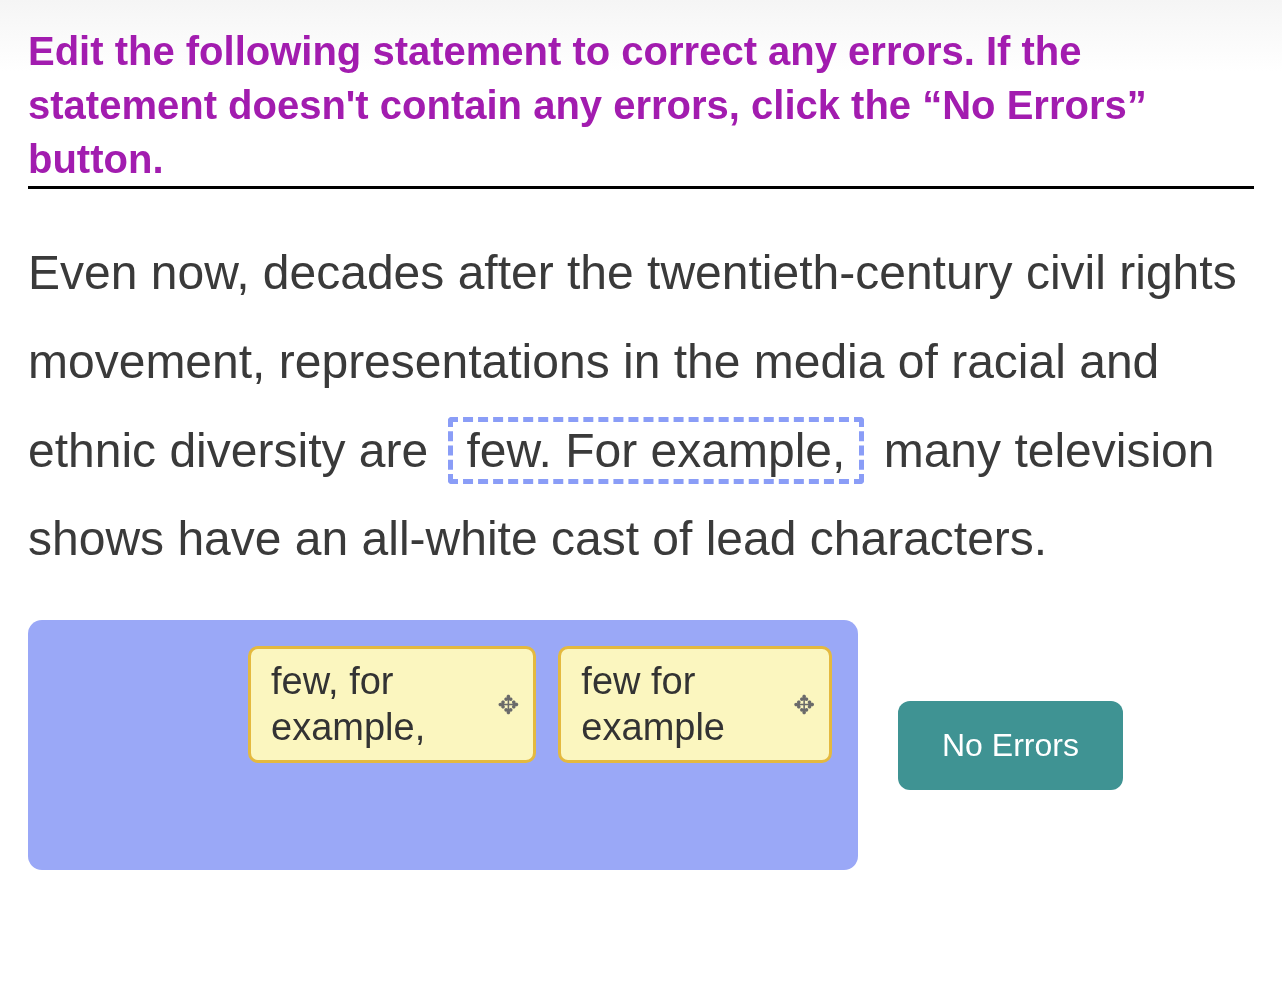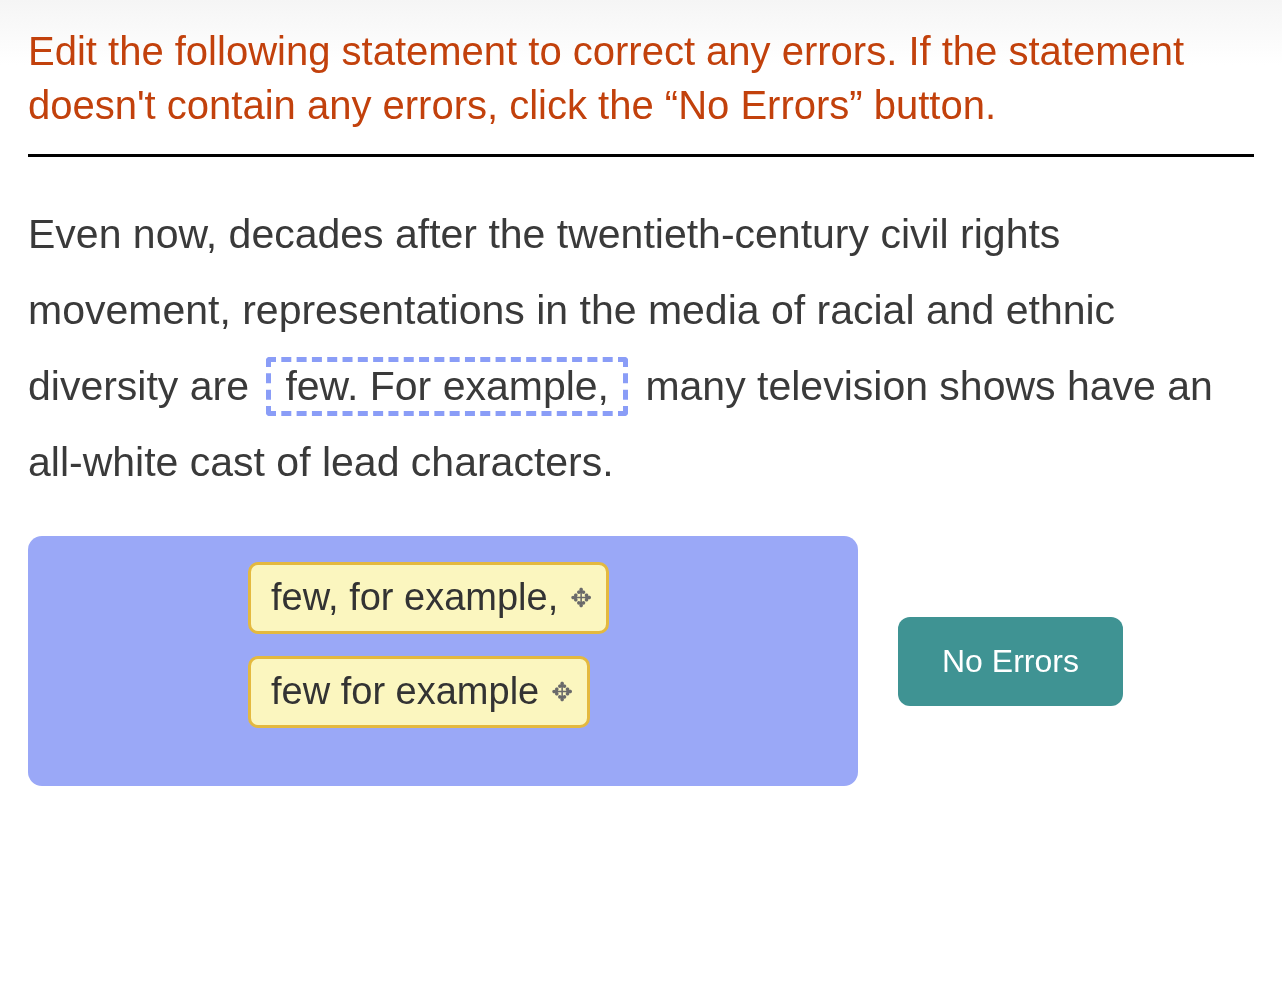--- a/index.html
+++ b/index.html
@@ -13,30 +13,30 @@
   body {
     background: linear-gradient(to bottom, #f5f5f5 0%, #ffffff 8%);
   }
   .container {
     padding: 24px 28px;
     max-width: 1282px;
   }
   .instructions {
     font-size: 40px;
     line-height: 1.35;
-    color: #c2410c;
-    margin-bottom: 22px;
+    color: #a21caf;
+    font-weight: bold;
   }
   .divider {
     border: none;
     border-top: 3px solid #000;
     margin: 0 0 40px 0;
   }
   .sentence {
-    font-size: 41px;
+    font-size: 48px;
     line-height: 1.85;
     color: #3a3a3a;
     margin-bottom: 36px;
   }
   .drop-target {
     display: inline-block;
     border: 5px dashed #8a9df7;
     border-radius: 4px;
     padding: 0px 14px 0px 14px;
     margin: 0 6px;
@@ -49,21 +49,21 @@
     align-items: center;
     gap: 40px;
   }
   .options-panel {
     background: #9aa8f7;
     border-radius: 14px;
     padding: 26px 26px 26px 220px;
     width: 830px;
     min-height: 250px;
     display: flex;
-    flex-direction: column;
+    flex-direction: row;
     gap: 22px;
     align-items: flex-start;
   }
   .option {
     background: #fbf6bf;
     border: 3px solid #e4b93f;
     border-radius: 10px;
     padding: 10px 14px 10px 20px;
     font-size: 38px;
     color: #333;

